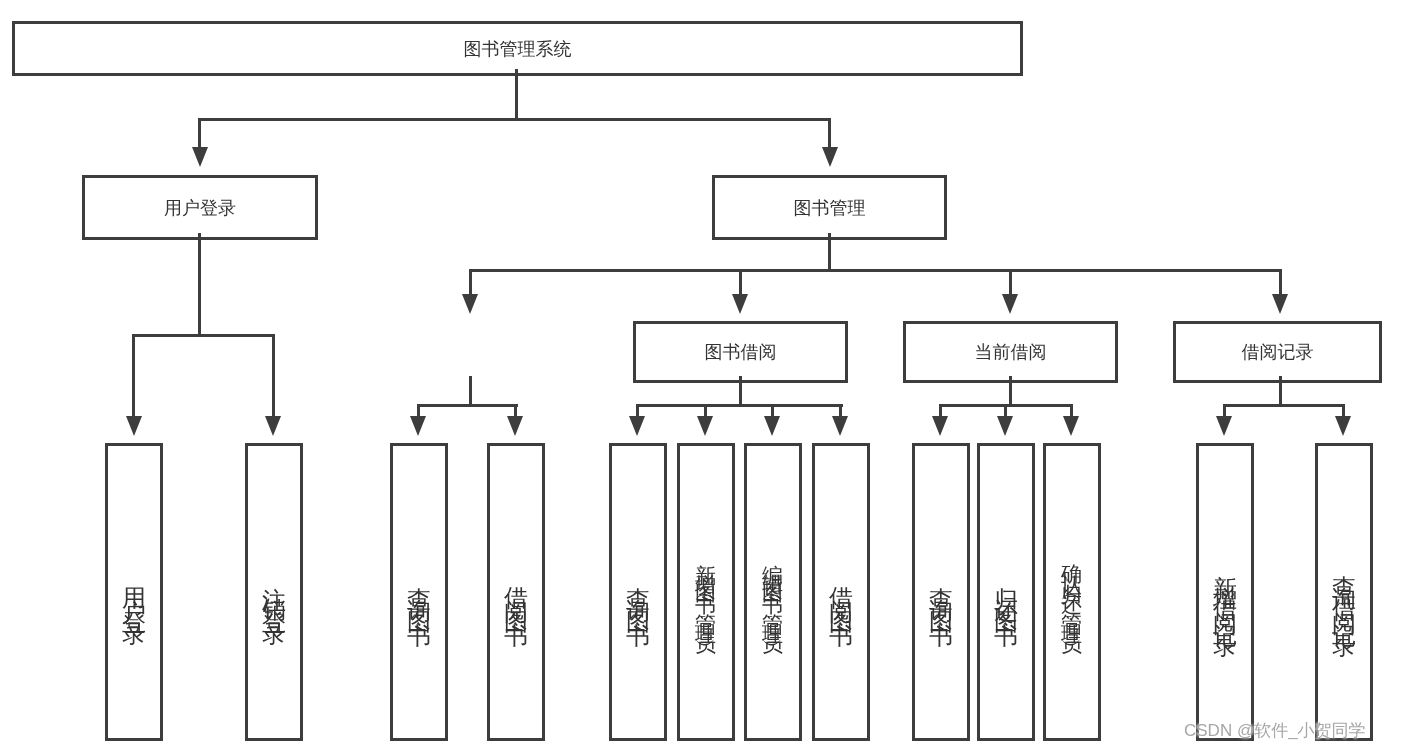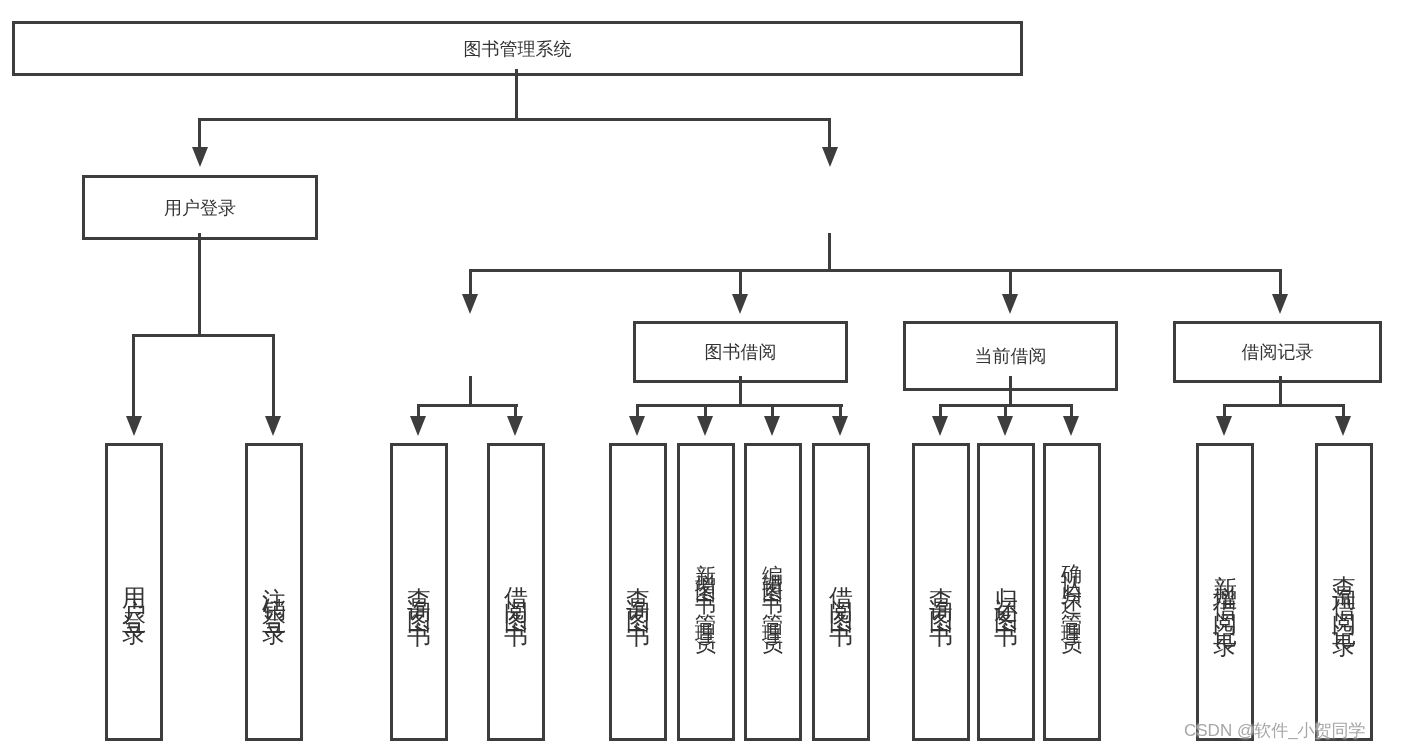--- a/index.html
+++ b/index.html
@@ -46,41 +46,42 @@
   <div class="node h" style="left:12px;top:14px;width:1011px;height:55px">图书管理系统</div>
 
   <div class="vline" style="left:515px;top:69px;height:51px"></div>
   <div class="hline" style="left:198px;top:118px;width:633px"></div>
   <div class="vline" style="left:198px;top:118px;height:32px"></div>
   <div class="arrow" style="left:192px;top:147px"></div>
   <div class="vline" style="left:828px;top:118px;height:32px"></div>
   <div class="arrow" style="left:822px;top:147px"></div>
 
   <div class="node h" style="left:82px;top:168px;width:236px;height:65px">用户登录</div>
+  <div class="node h" style="left:712px;top:168px;width:235px;height:65px">图书管理</div>
 
   <div class="vline" style="left:198px;top:233px;height:103px"></div>
   <div class="hline" style="left:132px;top:334px;width:143px"></div>
   <div class="vline" style="left:132px;top:334px;height:84px"></div>
   <div class="arrow" style="left:126px;top:416px"></div>
   <div class="vline" style="left:272px;top:334px;height:84px"></div>
   <div class="arrow" style="left:265px;top:416px"></div>
 
   <div class="vline" style="left:828px;top:233px;height:38px"></div>
   <div class="hline" style="left:469px;top:269px;width:813px"></div>
   <div class="vline" style="left:469px;top:269px;height:27px"></div>
   <div class="arrow" style="left:462px;top:294px"></div>
   <div class="vline" style="left:739px;top:269px;height:27px"></div>
   <div class="arrow" style="left:732px;top:294px"></div>
   <div class="vline" style="left:1009px;top:269px;height:27px"></div>
   <div class="arrow" style="left:1002px;top:294px"></div>
   <div class="vline" style="left:1279px;top:269px;height:27px"></div>
   <div class="arrow" style="left:1272px;top:294px"></div>
 
   <div class="node h" style="left:633px;top:314px;width:215px;height:62px">图书借阅</div>
-  <div class="node h" style="left:903px;top:314px;width:215px;height:70px">当前借阅</div>
+  <div class="node h" style="left:903px;top:314px;width:215px;height:62px">当前借阅</div>
   <div class="node h" style="left:1173px;top:314px;width:209px;height:62px">借阅记录</div>
 
   <div class="vline" style="left:469px;top:376px;height:30px"></div>
   <div class="hline" style="left:417px;top:404px;width:101px"></div>
   <div class="vline" style="left:417px;top:404px;height:14px"></div>
   <div class="arrow" style="left:410px;top:416px"></div>
   <div class="vline" style="left:514px;top:404px;height:14px"></div>
   <div class="arrow" style="left:507px;top:416px"></div>
 
   <div class="vline" style="left:739px;top:376px;height:30px"></div>

